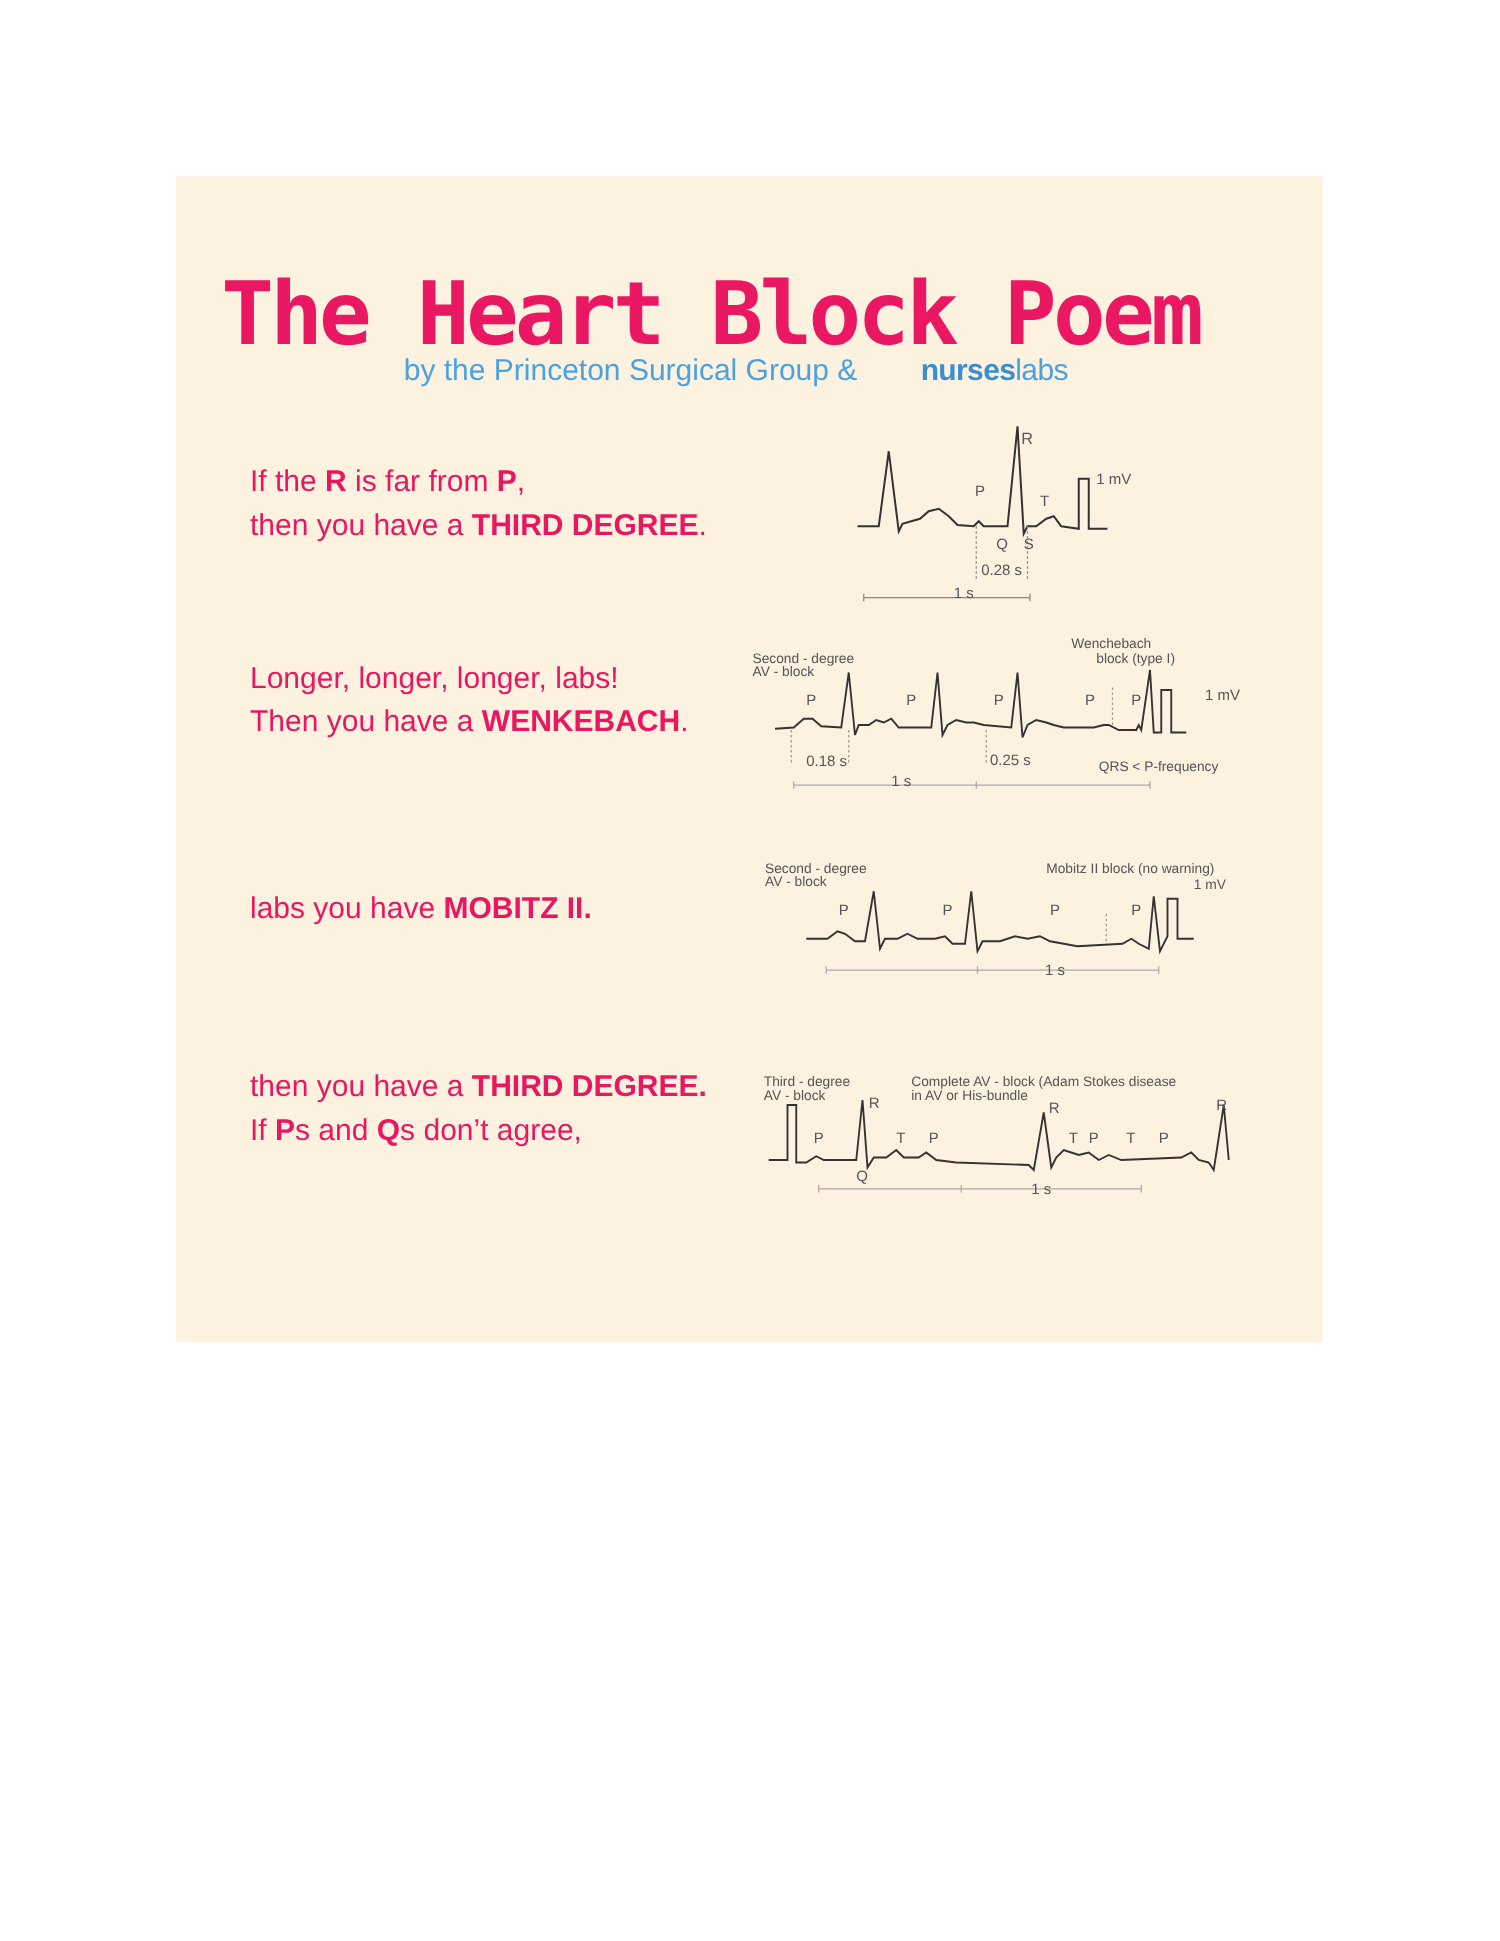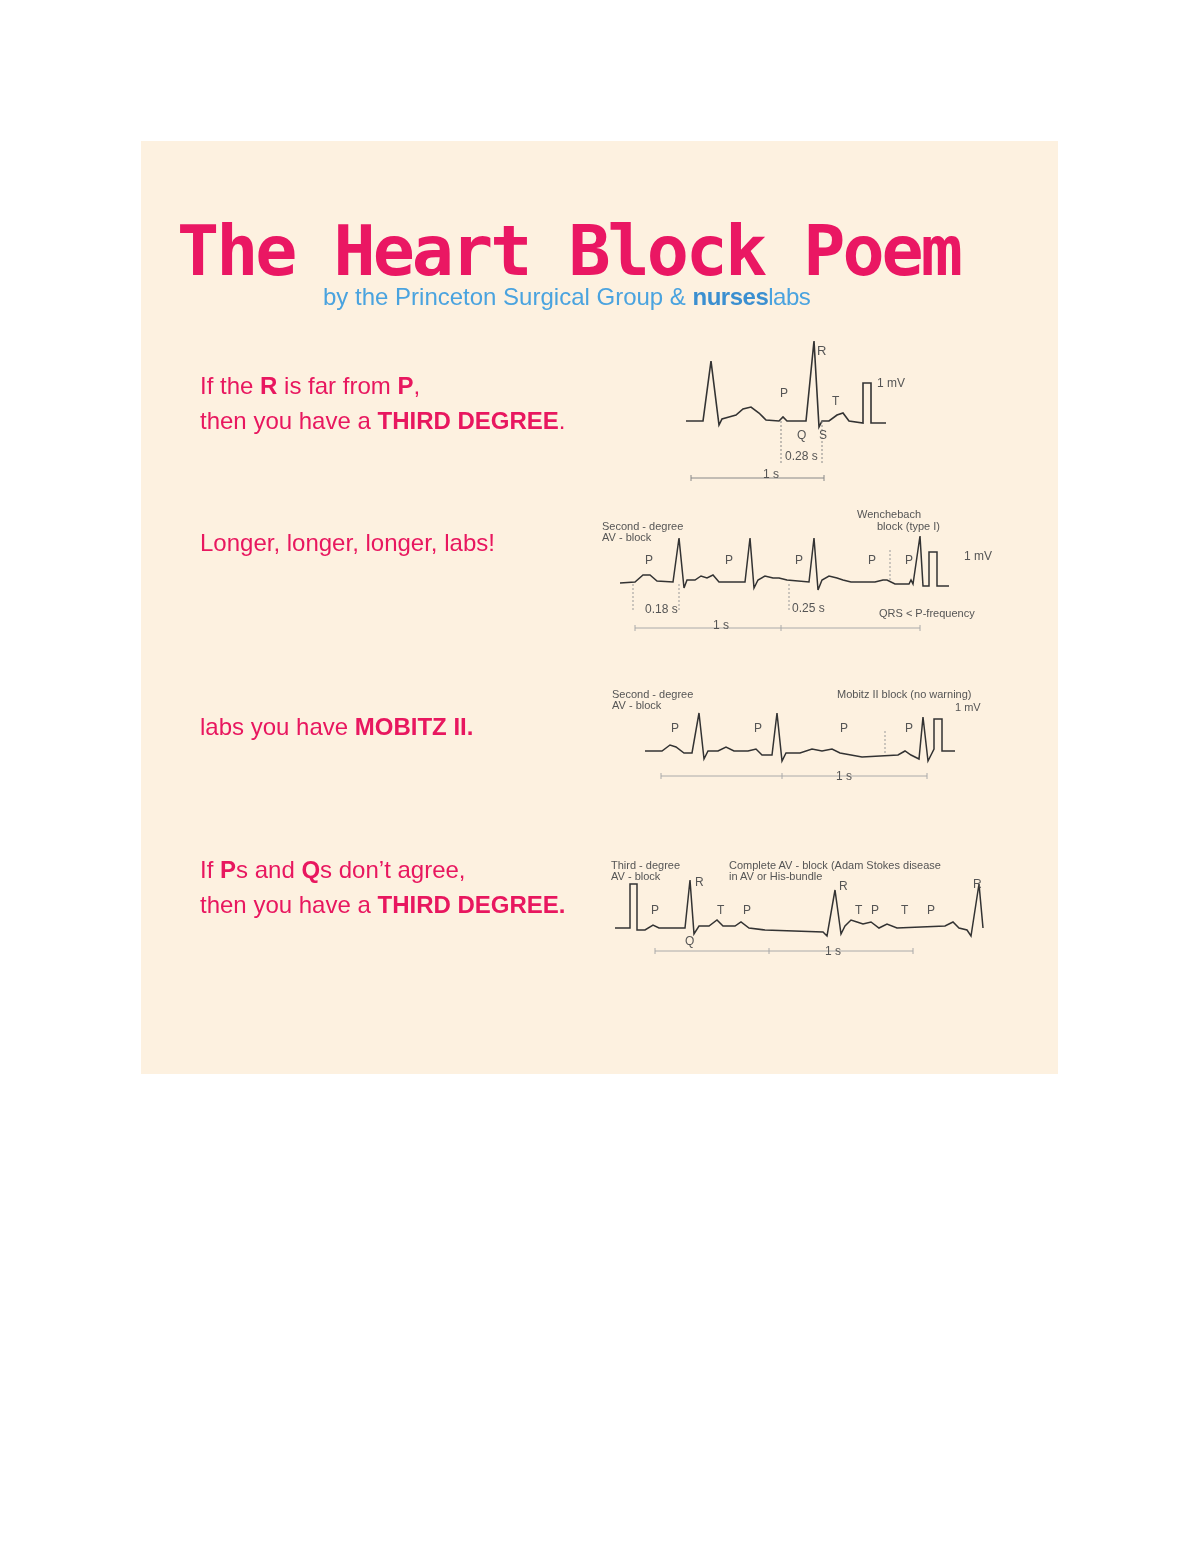--- a/index.html
+++ b/index.html
@@ -15,21 +15,21 @@
     .title {
       position: absolute; left: 36px; top: 70px; width: 860px;
       font-family: "DejaVu Sans Mono", monospace;
       font-weight: bold; font-size: 70px; letter-spacing: -3px;
       color: #ea1763; white-space: nowrap; line-height: 80px;
     }
     .subtitle {
       position: absolute; left: 182px; top: 140px; white-space: nowrap;
       font-size: 24px; color: #4aa3df; line-height: 32px;
     }
-    .logo { font-weight: bold; color: #3b8fd0; letter-spacing: -0.5px; }
+    .logo { font-weight: bold; color: #3b8fd0; letter-spacing: -0.5px; margin-left: 44px; }
     .logo .labs { font-weight: normal; color: #4aa3df; }
     .verse {
       position: absolute; left: 59px; font-size: 24px; line-height: 35px;
       color: #e8175f; white-space: nowrap;
     }
     .verse b { font-weight: bold; }
     .ecg { position: absolute; }
     .ecg text { font-family: "Liberation Sans", sans-serif; fill: #555; }
   </style>
 </head>
@@ -64,20 +64,21 @@
     <text x="151" y="70" font-size="12">T</text>
     <text x="116" y="104" font-size="12">Q</text>
     <text x="138" y="104" font-size="12">S</text>
     <text x="196" y="52" font-size="12">1 mV</text>
     <text x="104" y="125" font-size="12">0.28 s</text>
     <text x="82" y="143" font-size="12">1 s</text>
   </svg>
 
   <div class="verse" style="top:384px;">
     <div>Longer, longer, longer, labs!</div>
+    <div><span>Then you have a </span><b>WENKEBACH</b><span>.</span></div>
   </div>
 
   <svg class="ecg" style="left:454px;top:359px;" width="420" height="145" viewBox="0 0 420 145">
     <g fill="none" stroke="#333" stroke-width="1.5">
       <path d="M25 83 L40 82 L48 75 L55 75 L62 81 L78 82 L84 38 L89 88 L92 80 L100 80 L106 76 L112 78 L118 75 L124 82 L150 82 L155 38 L159 88 L163 80 L170 76 L178 78 L184 78 L192 80 L214 82 L219 38 L223 90 L227 80 L234 76 L242 78 L248 80 L256 82 L280 82 L288 80 L292 80 L300 84 L314 84 L316 80 L318 84 L325 36 L328 86 L334 86 L334 52 L342 52 L342 86 L354 86"></path>
     </g>
     <g stroke="#999" stroke-width="1" stroke-dasharray="2,2" fill="none">
       <path d="M38 84 L38 110"></path>
         <path d="M84 84 L84 110"></path>
         <path d="M194 84 L194 110"></path>
@@ -117,22 +118,22 @@
     <text x="237" y="17" font-size="11">Mobitz II block (no warning)</text>
     <text x="71" y="51" font-size="12">P</text>
     <text x="154" y="51" font-size="12">P</text>
     <text x="240" y="51" font-size="12">P</text>
     <text x="305" y="51" font-size="12">P</text>
     <text x="355" y="30" font-size="11">1 mV</text>
     <text x="236" y="99" font-size="12">1 s</text>
   </svg>
 
   <div class="verse" style="top:711px;">
+    <div><span>then you have a </span><b>THIRD DEGREE.</b></div>
     <div><span>If </span><b>P</b><span>s and </span><b>Q</b><span>s don’t agree,</span></div>
-    <div><span>then you have a </span><b>THIRD DEGREE.</b></div>
   </div>
 
   <svg class="ecg" style="left:464px;top:709px;" width="400" height="115" viewBox="0 0 400 115">
     <g fill="none" stroke="#333" stroke-width="1.5">
       <path d="M10 78 L25 78 L25 34 L32 34 L32 80 L40 80 L48 75 L54 78 L80 78 L85 30 L89 84 L94 76 L104 76 L112 70 L118 76 L130 76 L136 72 L144 78 L160 80 L218 82 L222 86 L230 40 L236 84 L240 76 L246 70 L252 72 L258 74 L266 72 L274 78 L282 74 L292 78 L340 76 L348 72 L354 78 L362 80 L366 86 L374 34 L378 78"></path>
     </g>
     <path d="M50 101 L308 101" stroke="#aaa" stroke-width="1" fill="none"></path>
     <path d="M50 98 L50 104 M164 98 L164 104 M308 98 L308 104" stroke="#aaa" stroke-width="1" fill="none"></path>
     <text x="6" y="19" font-size="11">Third - degree</text>
     <text x="6" y="30" font-size="11">AV - block</text>

